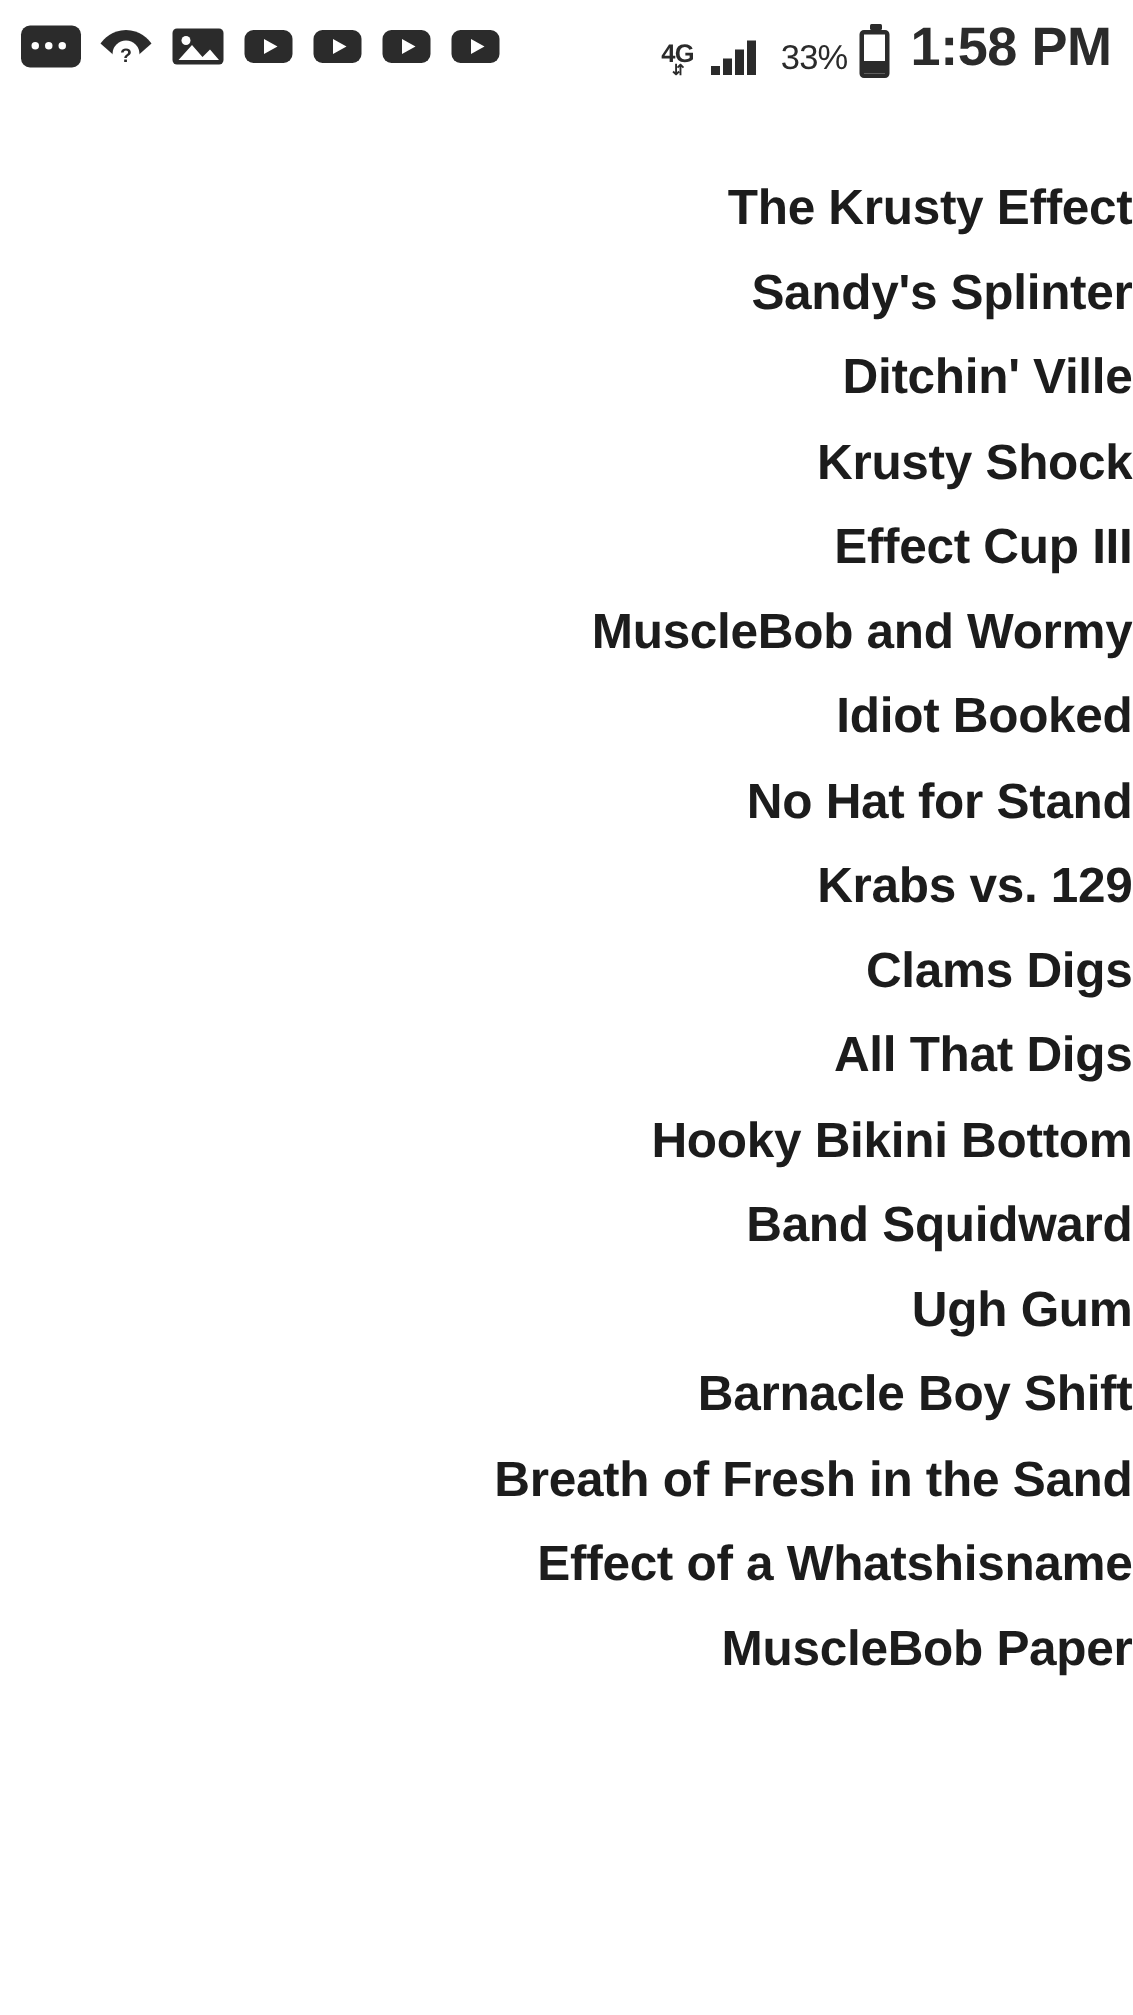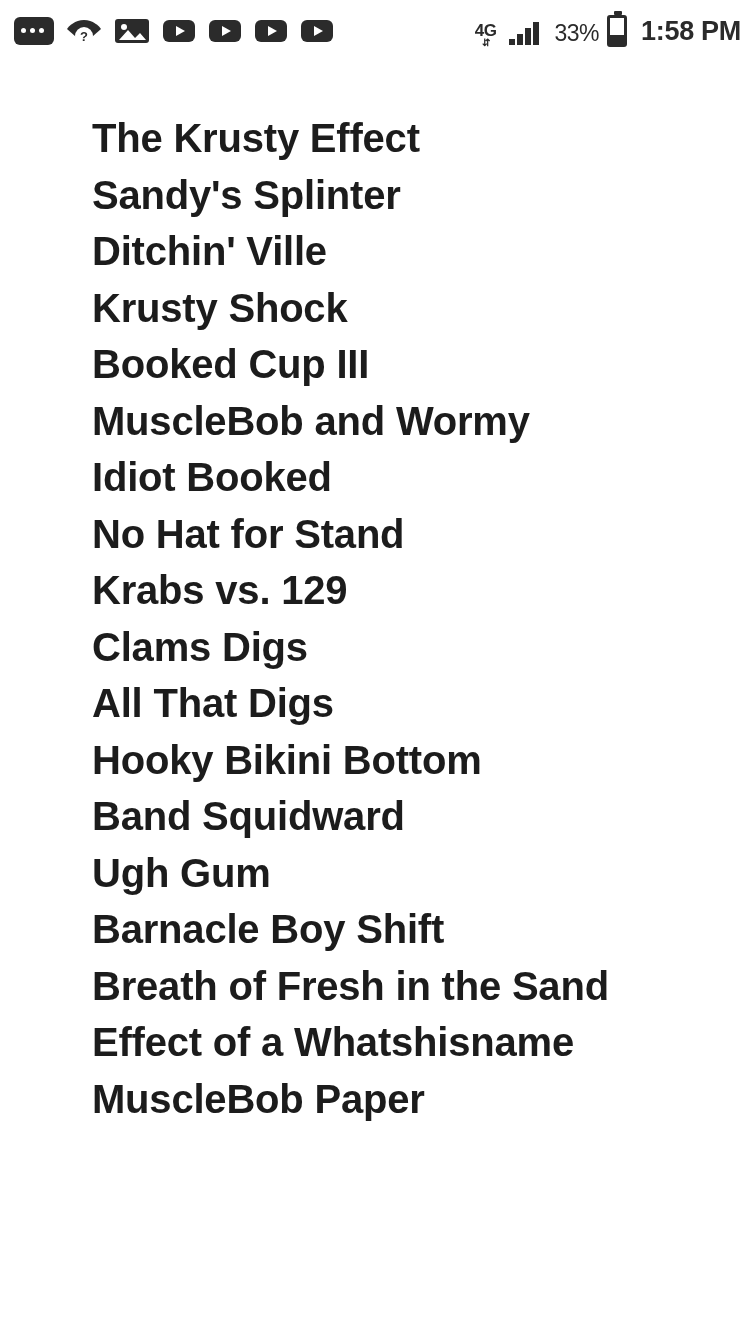--- a/index.html
+++ b/index.html
@@ -103,38 +103,39 @@
     content: "";
     position: absolute;
     top: -7px;
     left: 4px;
     width: 8px;
     height: 4px;
     background: #2b2b2b;
     border-radius: 1px;
   }
   .clock {
-    font-size: 27px;
+    font-size: 36px;
     font-weight: 600;
     margin-left: 6px;
     letter-spacing: -0.3px;
   }
 
   
   .content {
     padding: 48px 0 0 92px;
   }
   .list-item {
-    font-size: 40px;
+    font-size: 33px;
     line-height: 56.5px;
     font-weight: 600;
     color: #1c1c1c;
     letter-spacing: -0.2px;
     white-space: nowrap;
     font-family: "Liberation Sans", sans-serif;
+    text-align: right;
   }
 </style>
 </head>
 <body>
 
 <div class="status-bar">
   <div class="status-left">
 
     <span class="icon icon-dots"></span>
 
@@ -199,21 +200,21 @@
     <span class="icon-battery"></span>
     <span class="clock">1:58 PM</span>
   </div>
 </div>
 
 <div class="content">
   <div class="list-item">The Krusty Effect</div>
   <div class="list-item">Sandy's Splinter</div>
   <div class="list-item">Ditchin' Ville</div>
   <div class="list-item">Krusty Shock</div>
-  <div class="list-item">Booked Cup III</div>
+  <div class="list-item">Effect Cup III</div>
   <div class="list-item">MuscleBob and Wormy</div>
   <div class="list-item">Idiot Booked</div>
   <div class="list-item">No Hat for Stand</div>
   <div class="list-item">Krabs vs. 129</div>
   <div class="list-item">Clams Digs</div>
   <div class="list-item">All That Digs</div>
   <div class="list-item">Hooky Bikini Bottom</div>
   <div class="list-item">Band Squidward</div>
   <div class="list-item">Ugh Gum</div>
   <div class="list-item">Barnacle Boy Shift</div>

